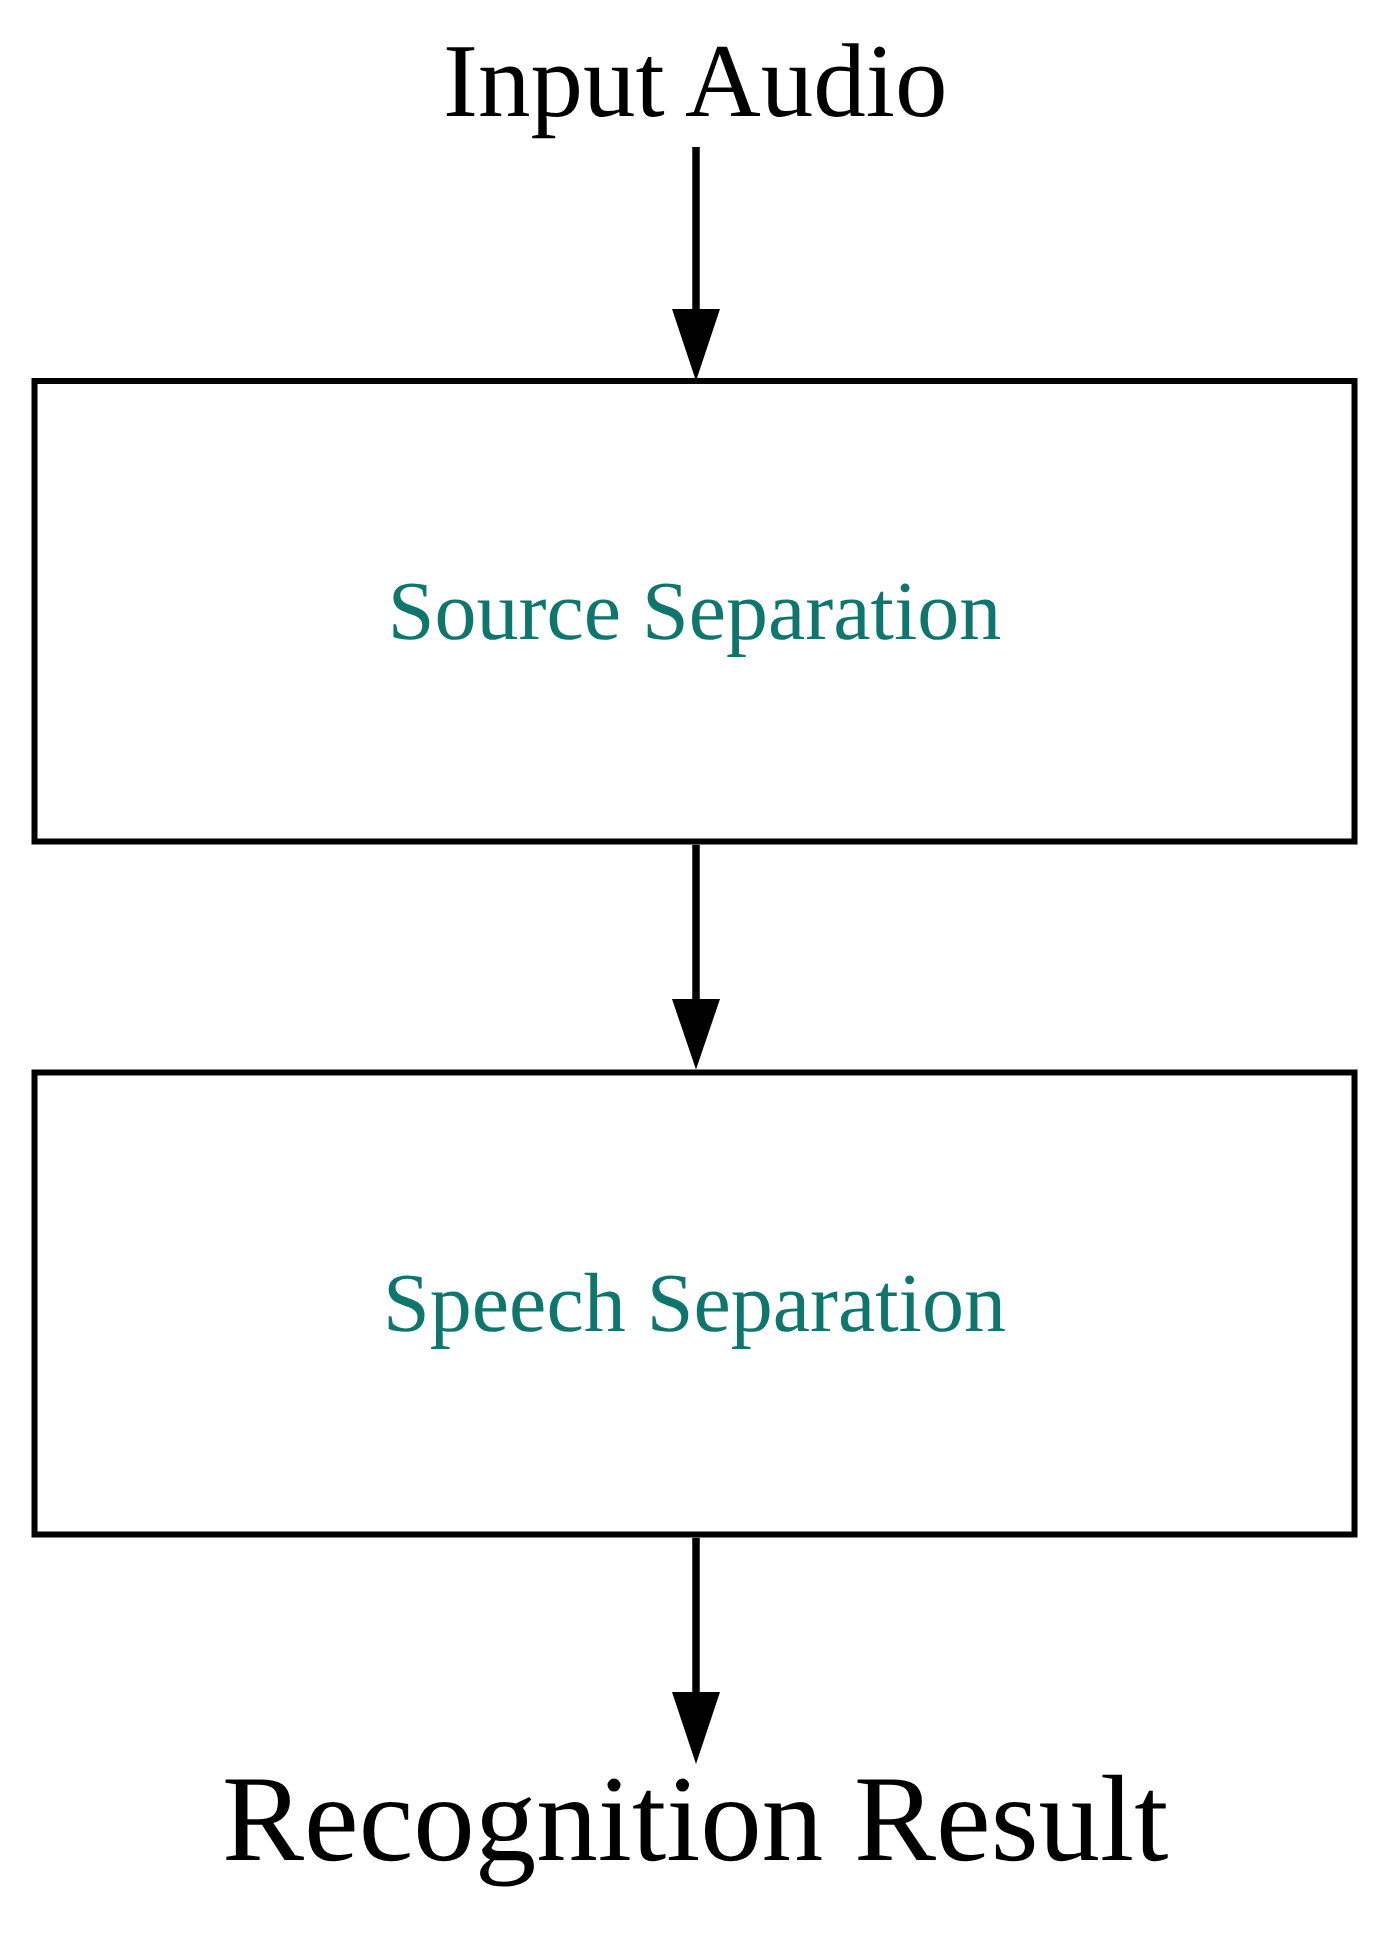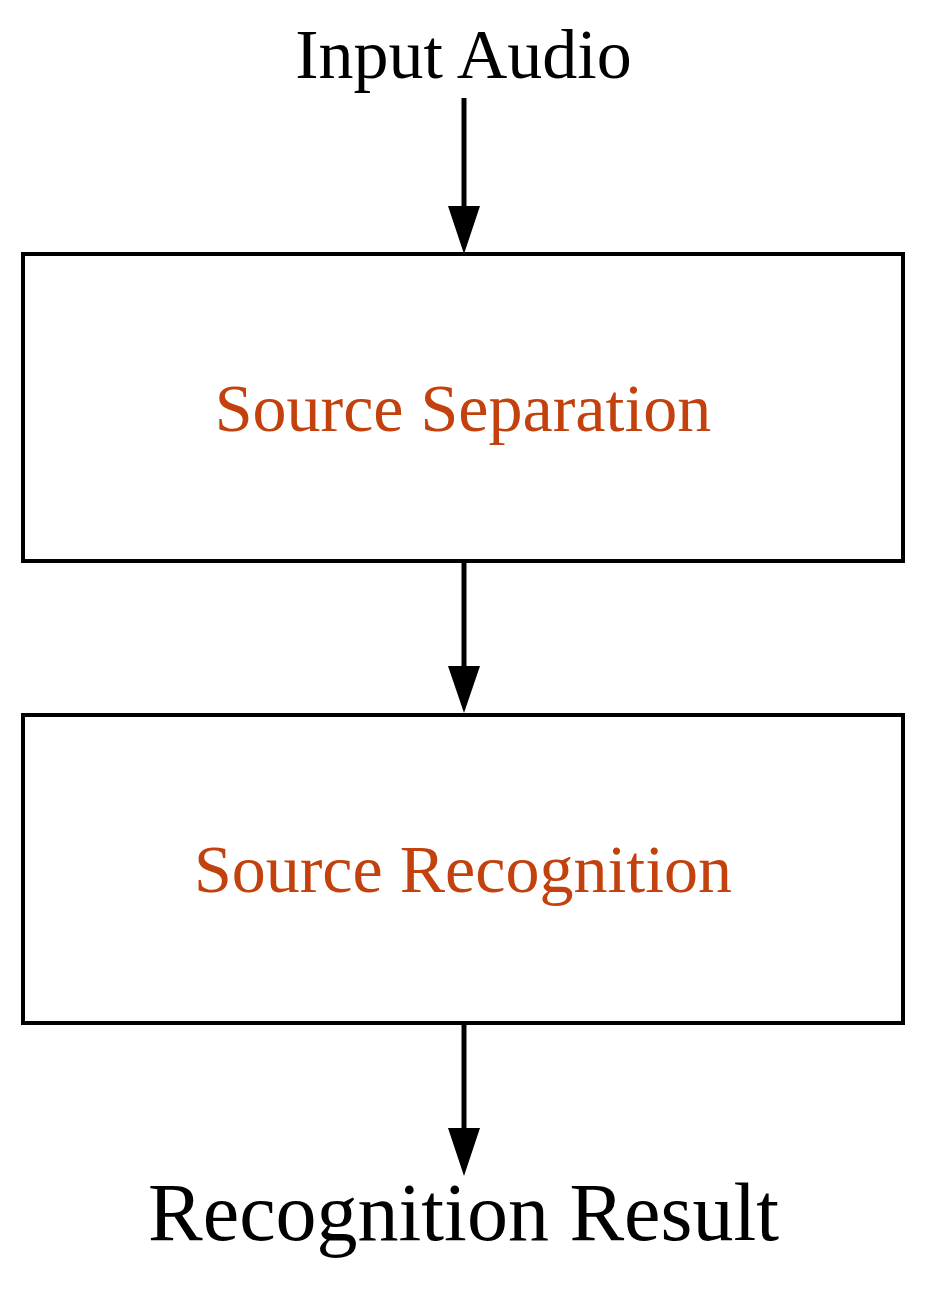--- a/index.html
+++ b/index.html
@@ -44,23 +44,23 @@
     position: absolute;
     box-sizing: border-box;
     border: 4px solid #000000;
     background: #ffffff;
     display: flex;
     align-items: center;
     justify-content: center;
   }
   .process-box .box-label {
     font-family: "Liberation Serif", "DejaVu Serif", serif;
-    font-size: 68px;
+    font-size: 56px;
     font-weight: 400;
-    color: #c2410c;
+    color: #0f766e;
     white-space: nowrap;
     line-height: 1;
   }
   #box-source-separation {
     left: 21px;
     top: 252px;
     width: 884px;
     height: 311px;
   }
   #box-speech-recognition {
@@ -103,21 +103,21 @@
   </div>
 
   <div class="arrow" id="arrow-separation-to-recog">
     <svg width="927" height="152" viewBox="0 0 927 152" xmlns="http://www.w3.org/2000/svg">
       <line x1="464" y1="0" x2="464" y2="110" stroke="#000000" stroke-width="5"></line>
       <polygon points="448,103 480,103 464,150" fill="#000000"></polygon>
     </svg>
   </div>
 
   <div class="process-box" id="box-speech-recognition">
-    <span class="box-label">Source Recognition</span>
+    <span class="box-label">Speech Separation</span>
   </div>
 
   <div class="arrow" id="arrow-recog-to-result">
     <svg width="927" height="153" viewBox="0 0 927 153" xmlns="http://www.w3.org/2000/svg">
       <line x1="464" y1="0" x2="464" y2="110" stroke="#000000" stroke-width="5"></line>
       <polygon points="448,103 480,103 464,151" fill="#000000"></polygon>
     </svg>
   </div>
 
   <div class="node-label" id="label-recognition-result">Recognition Result</div>

